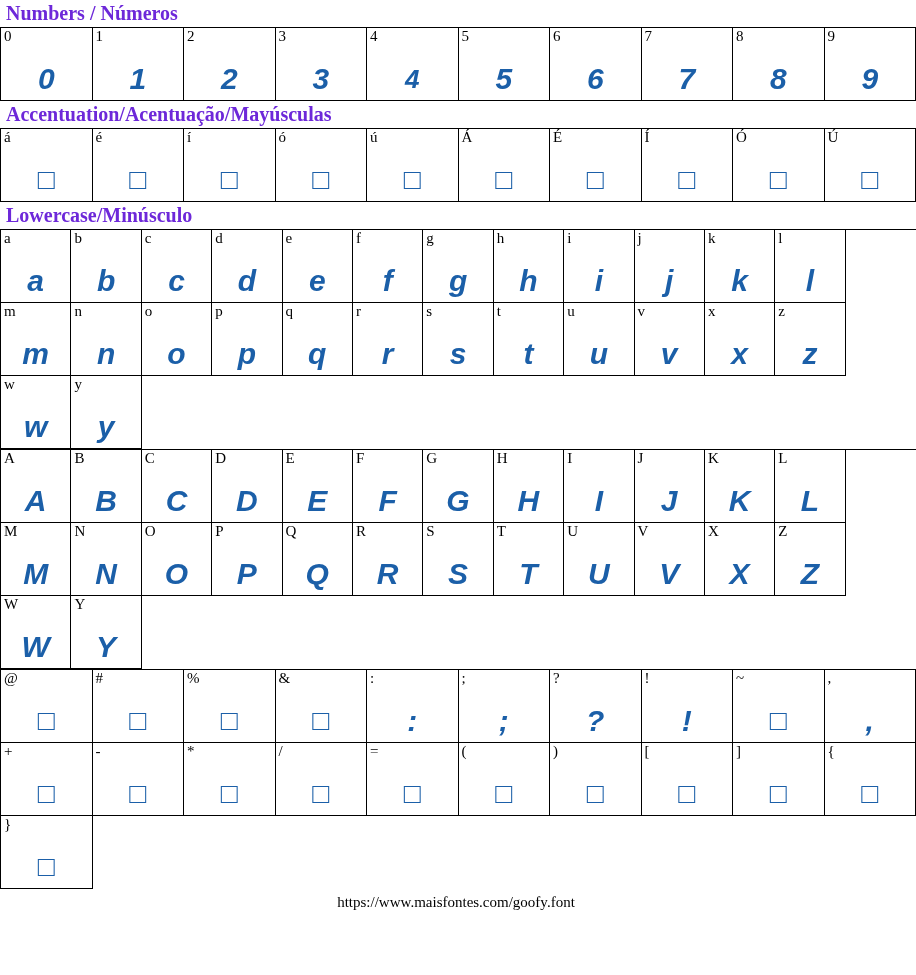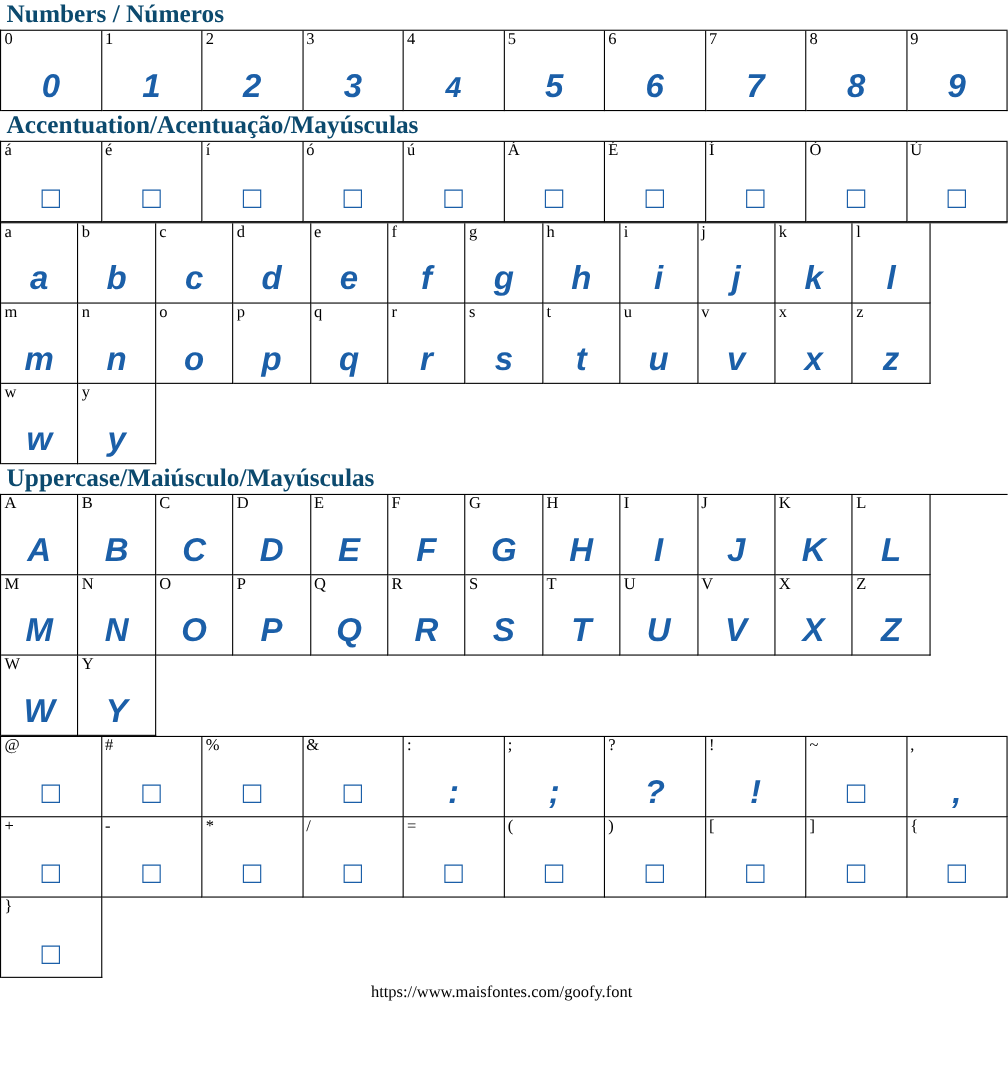--- a/index.html
+++ b/index.html
@@ -15,24 +15,24 @@
     overflow: hidden;
   }
   .page {
     position: relative;
     width: 916px;
     height: 975px;
   }
   .section-title {
     font-family: "Liberation Serif", serif;
     font-weight: bold;
-    font-size: 23px;
+    font-size: 20px;
     line-height: 22px;
     padding: 2px 16px 3px 6px;
-    color: #0c4a6e;
+    color: #6d28d9;
   }
   .grid {
     display: flex;
     flex-wrap: wrap;
     border-top: 1px solid #000;
     border-left: 1px solid #000;
     box-sizing: border-box;
     width: 916px;
   }
   .cell {
@@ -172,20 +172,21 @@
     <div class="cell w10">
         <span class="label">Ó</span>
         <span class="glyph box">□</span>
       </div>
     <div class="cell w10">
         <span class="label">Ú</span>
         <span class="glyph box">□</span>
       </div>
   </div>
 
+  <div class="section-title">Lowercase/Minúsculo</div>
   <div class="grid">
     <div class="cell w13">
         <span class="label">a</span>
         <span class="glyph">a</span>
       </div>
     <div class="cell w13">
         <span class="label">b</span>
         <span class="glyph">b</span>
       </div>
     <div class="cell w13">
@@ -280,21 +281,20 @@
     <div class="cell w13">
         <span class="label">w</span>
         <span class="glyph">w</span>
       </div>
     <div class="cell w13">
         <span class="label">y</span>
         <span class="glyph">y</span>
       </div>
   </div>
 
-  <div class="section-title">Uppercase/Maiúsculo/Mayúsculas</div>
   <div class="grid">
     <div class="cell w13">
         <span class="label">A</span>
         <span class="glyph">A</span>
       </div>
     <div class="cell w13">
         <span class="label">B</span>
         <span class="glyph">B</span>
       </div>
     <div class="cell w13">

